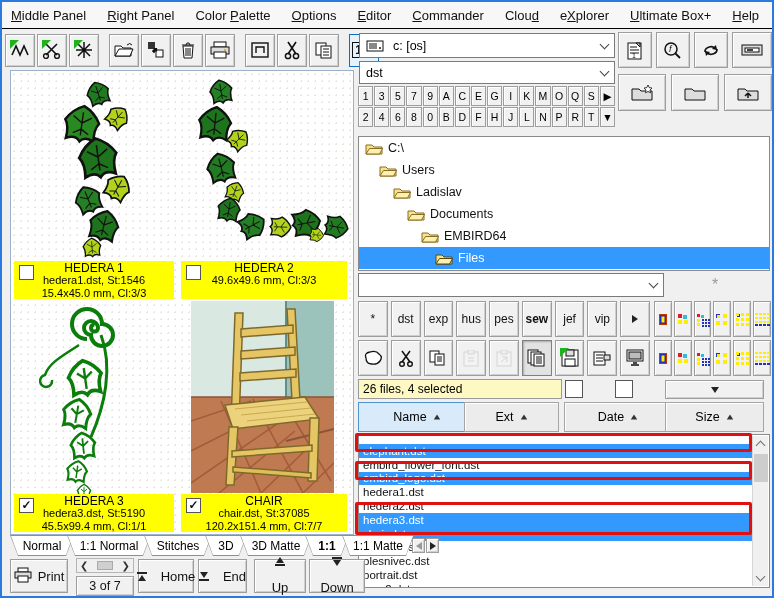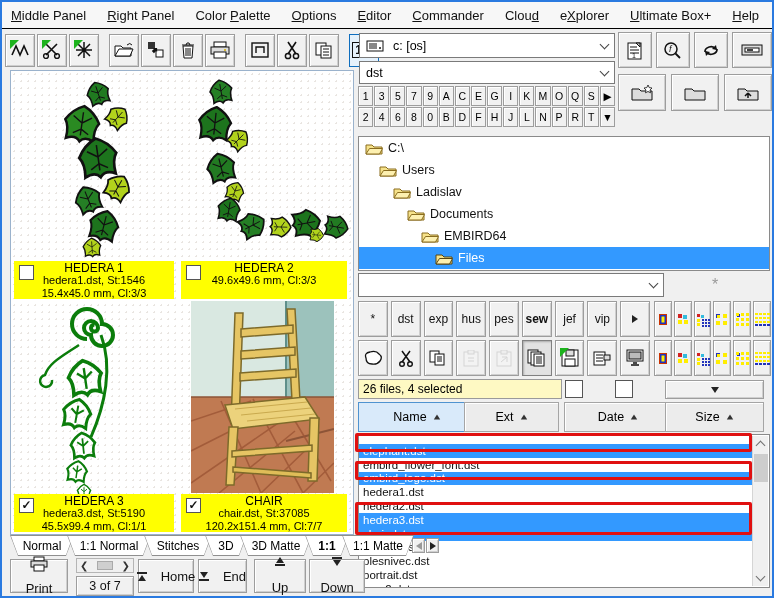--- a/index.html
+++ b/index.html
@@ -769,21 +769,21 @@
     <div style="display:flex;align-items:center;gap:1px;margin-left:-2px;">
       <div class="b3 smallbtn">
           <span class="tri-l" style="border-right-color:#999;"></span>
         </div>
       <div class="b3 smallbtn">
           <span class="tri-r"></span>
         </div>
     </div>
   </div>
 
-  <div class="b3 bb" style="left:8px;width:58px;display:flex;gap:6px;flex-direction:column;">
+  <div class="b3 bb" style="left:8px;width:58px;display:flex;gap:6px;">
     <span><svg width="18" height="16">
           <rect x="4" y="1" width="10" height="4" fill="#fff" stroke="#111"></rect>
           <rect x="1" y="5" width="16" height="6" fill="#ddd" stroke="#111"></rect>
           <rect x="4" y="9" width="10" height="6" fill="#fff" stroke="#111"></rect>
         </svg></span>
     <span>Print</span>
   </div>
   <div class="abs" style="left:74px;top:556px;width:58px;">
     <div style="height:15px;background:#f0f0f0;border:1px solid #b5b5b5;display:flex;align-items:center;justify-content:space-between;padding:0 3px;">
       <span style="color:#333;font-size:10px;line-height:10px;">❮</span>

